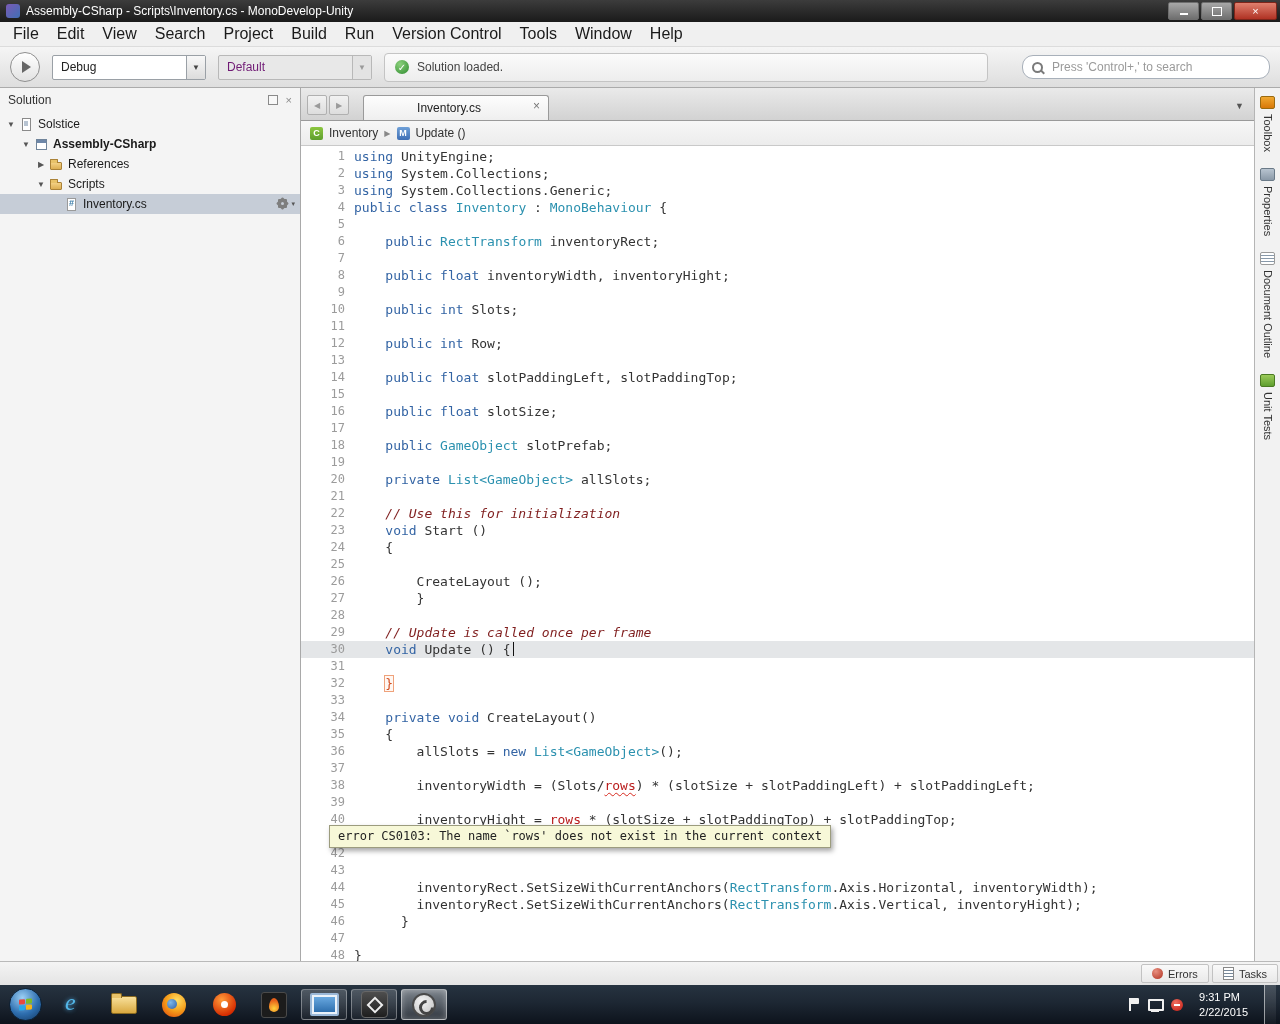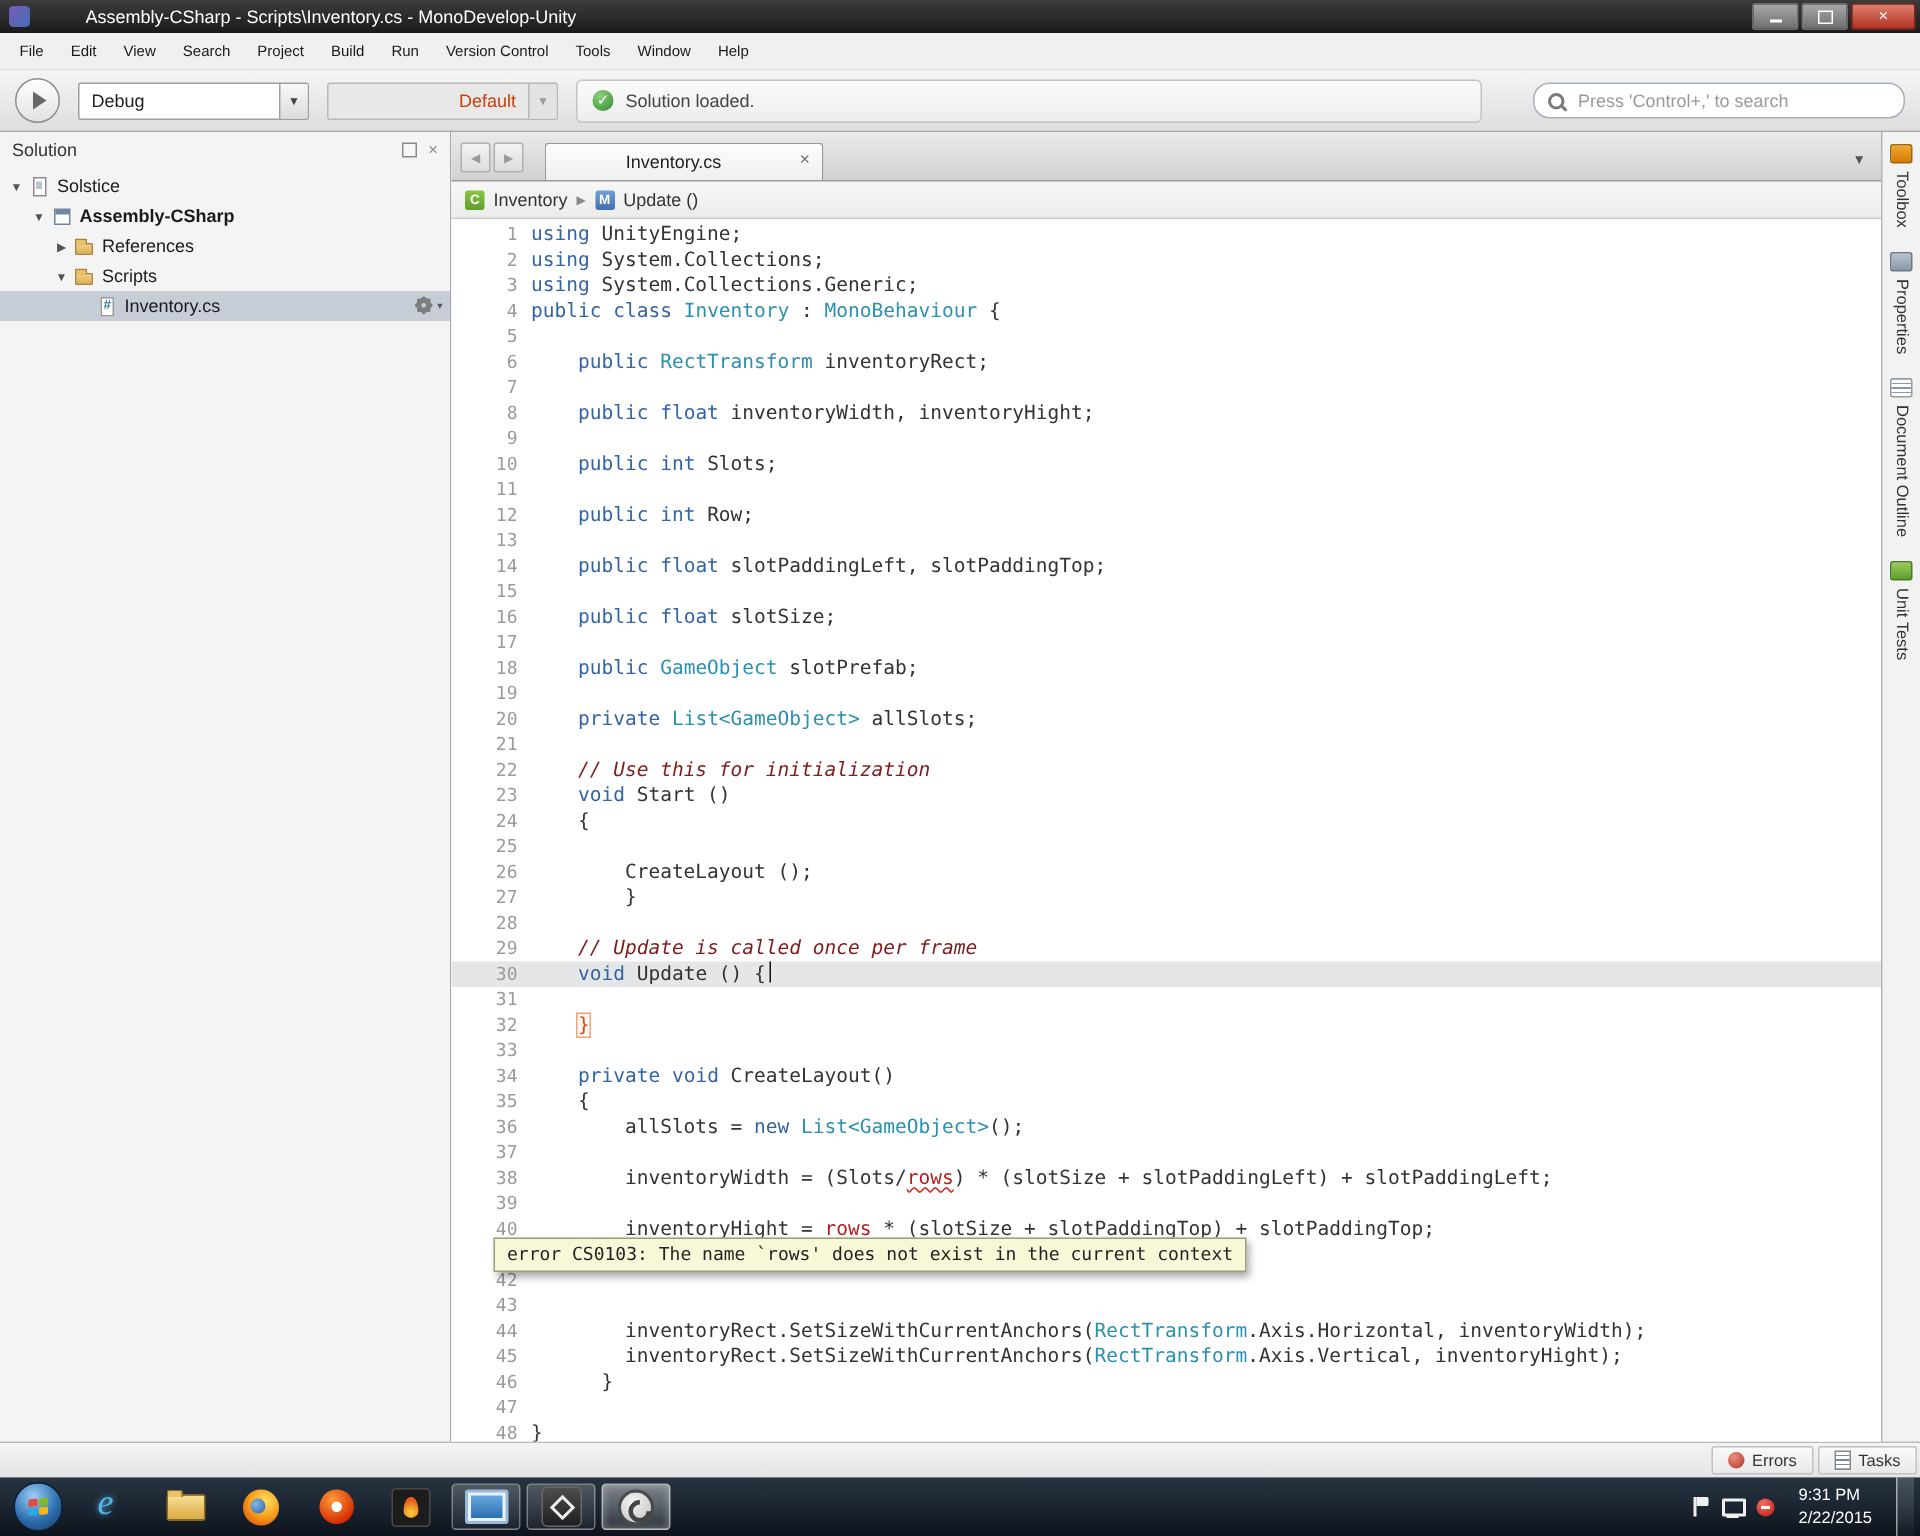--- a/index.html
+++ b/index.html
@@ -2,39 +2,39 @@
 <html><head>
 <meta charset="utf-8">
 <style>
   html,body{margin:0;padding:0;background:#000;}
   body{font-family:"Liberation Sans",sans-serif;}
   .screen{width:1280px;height:1024px;position:relative;overflow:hidden;background:#fff;display:flex;flex-direction:column;}
 
   
   .titlebar{height:22px;background:linear-gradient(#3c3c3c,#1a1a1a);display:flex;align-items:center;color:#fff;font-size:12px;padding:0 3px;flex:none;}
   .app-icon{width:14px;height:14px;border-radius:3px;background:linear-gradient(135deg,#7a5ab5,#3f6fb5);margin:0 6px 0 3px;flex:none;}
-  .title-text{flex:1;white-space:nowrap;overflow:hidden;margin-left:31px;}
+  .title-text{flex:1;white-space:nowrap;overflow:hidden;}
   .winbtn{width:29px;height:16px;border:1px solid #6e6e6e;border-radius:2px;background:linear-gradient(#a8a8a8,#6f6f6f);color:#fff;font-size:11px;display:flex;align-items:center;justify-content:center;margin-left:2px;line-height:1;}
   .winbtn.close{width:41px;background:linear-gradient(#e0806e,#b03224);border-color:#7e251a;}
   .minglyph{width:8px;height:2px;background:#fff;margin-top:6px;}
   .maxglyph{width:8px;height:7px;border:1px solid #fff;}
 
   
-  .menubar{height:24px;background:#F0F0F0;display:flex;align-items:center;padding:0 4px;font-size:10px;color:#1a1a1a;border-bottom:1px solid #DCDCDC;flex:none;}
+  .menubar{height:24px;background:#F0F0F0;display:flex;align-items:center;padding:0 4px;font-size:16px;color:#1a1a1a;border-bottom:1px solid #DCDCDC;flex:none;}
   .menu-item{padding:4px 9px;}
 
   
   .toolbar{height:40px;background:linear-gradient(#F5F5F5,#DEDEDE);border-bottom:1px solid #ABABAB;display:flex;align-items:center;padding:0 10px;gap:12px;flex:none;}
   .play-btn{width:28px;height:28px;border-radius:50%;border:1px solid #8f8f8f;background:linear-gradient(#ffffff,#e2e2e2);display:flex;align-items:center;justify-content:center;flex:none;}
   .play-icon{width:0;height:0;border-left:9px solid #676767;border-top:6px solid transparent;border-bottom:6px solid transparent;margin-left:3px;}
   .combo{height:23px;border:1px solid #9aa0a6;background:#fff;display:flex;align-items:center;font-size:12px;border-radius:2px;width:152px;flex:none;}
   .combo .val{padding:0 8px;flex:1;color:#222;}
   .combo .dd{width:18px;height:100%;border-left:1px solid #9aa0a6;display:flex;align-items:center;justify-content:center;font-size:8px;color:#444;background:linear-gradient(#f8f8f8,#dcdcdc);}
   .combo.disabled{background:#E8E8E8;border-color:#b8b8b8;}
-  .combo.disabled .val{color:#c2410c;text-align:right;}
+  .combo.disabled .val{color:#701a75;}
   .combo.disabled .dd{color:#9a9a9a;background:#E3E3E3;border-color:#b8b8b8;}
   .status-pill{flex:1;max-width:582px;height:27px;border:1px solid #C4C4C4;border-radius:4px;background:linear-gradient(#FBFBFB,#EDEDED);display:flex;align-items:center;padding:0 10px;gap:8px;font-size:12px;color:#444;}
   .check-icon{width:14px;height:14px;border-radius:50%;background:radial-gradient(circle at 35% 30%,#8bd07c,#2E8B2E);color:#fff;font-size:10px;display:flex;align-items:center;justify-content:center;flex:none;}
   .searchbox{margin-left:auto;width:228px;height:22px;border:1px solid #A8B0BA;border-radius:11px;background:#fff;display:flex;align-items:center;padding:0 9px;gap:7px;flex:none;}
   .searchbox input{border:0;outline:0;flex:1;min-width:0;font-size:12px;color:#333;background:transparent;font-family:"Liberation Sans",sans-serif;}
   .searchbox input::placeholder{color:#9a9a9a;}
   .magnifier{width:7px;height:7px;border:2px solid #7a7a7a;border-radius:50%;position:relative;flex:none;}
   .magnifier::after{content:"";position:absolute;width:5px;height:2px;background:#7a7a7a;transform:rotate(45deg);right:-4px;bottom:-2px;}
 
   

